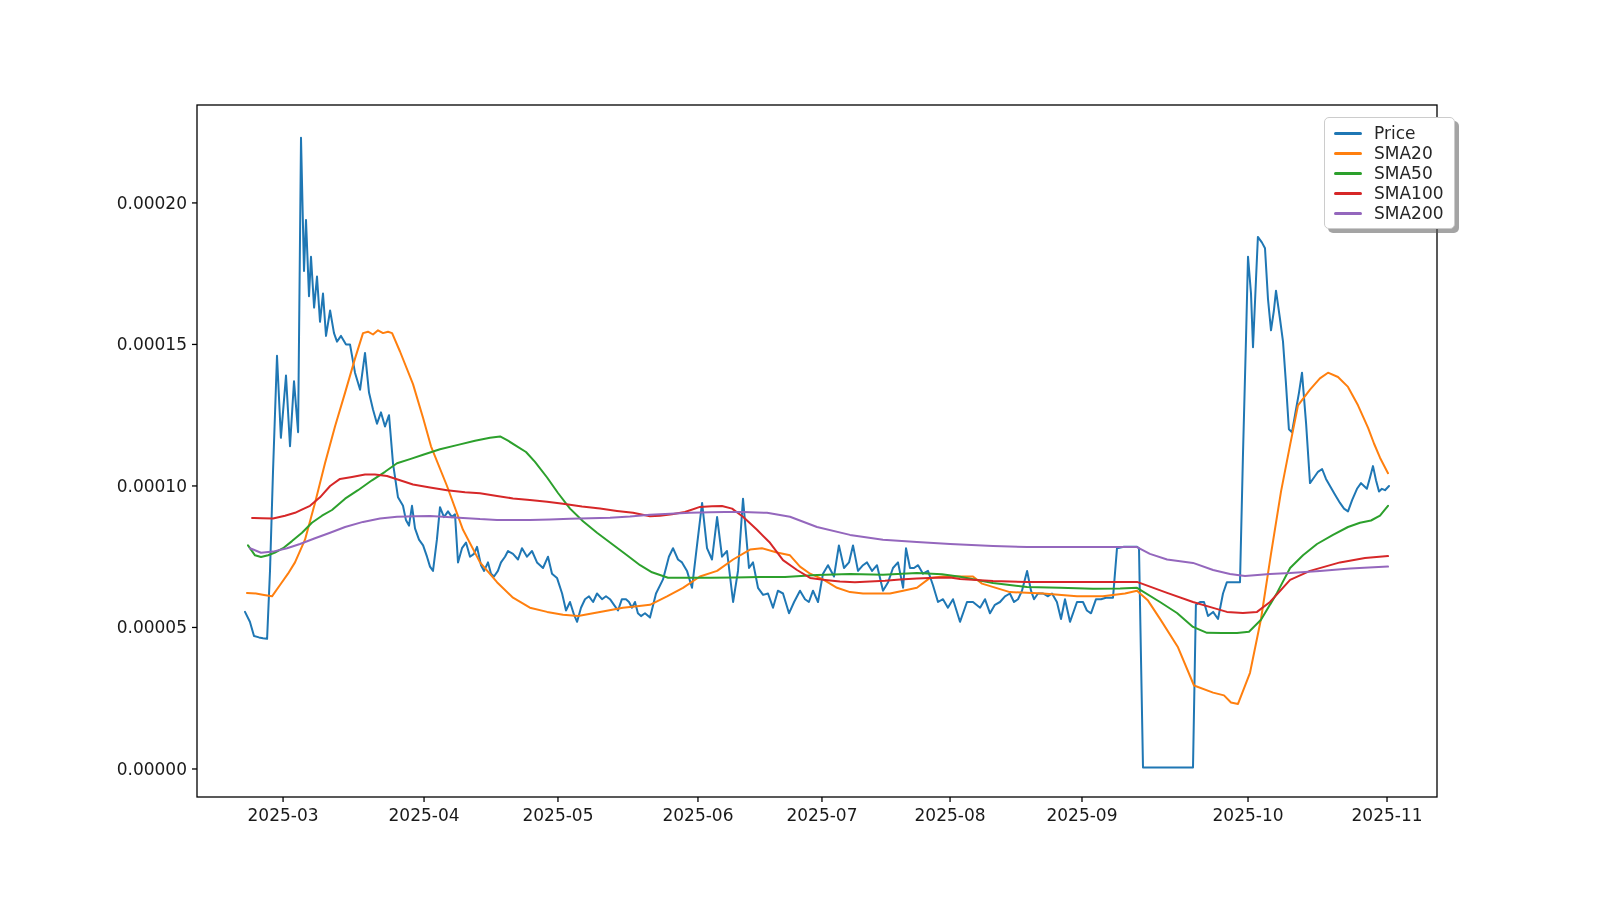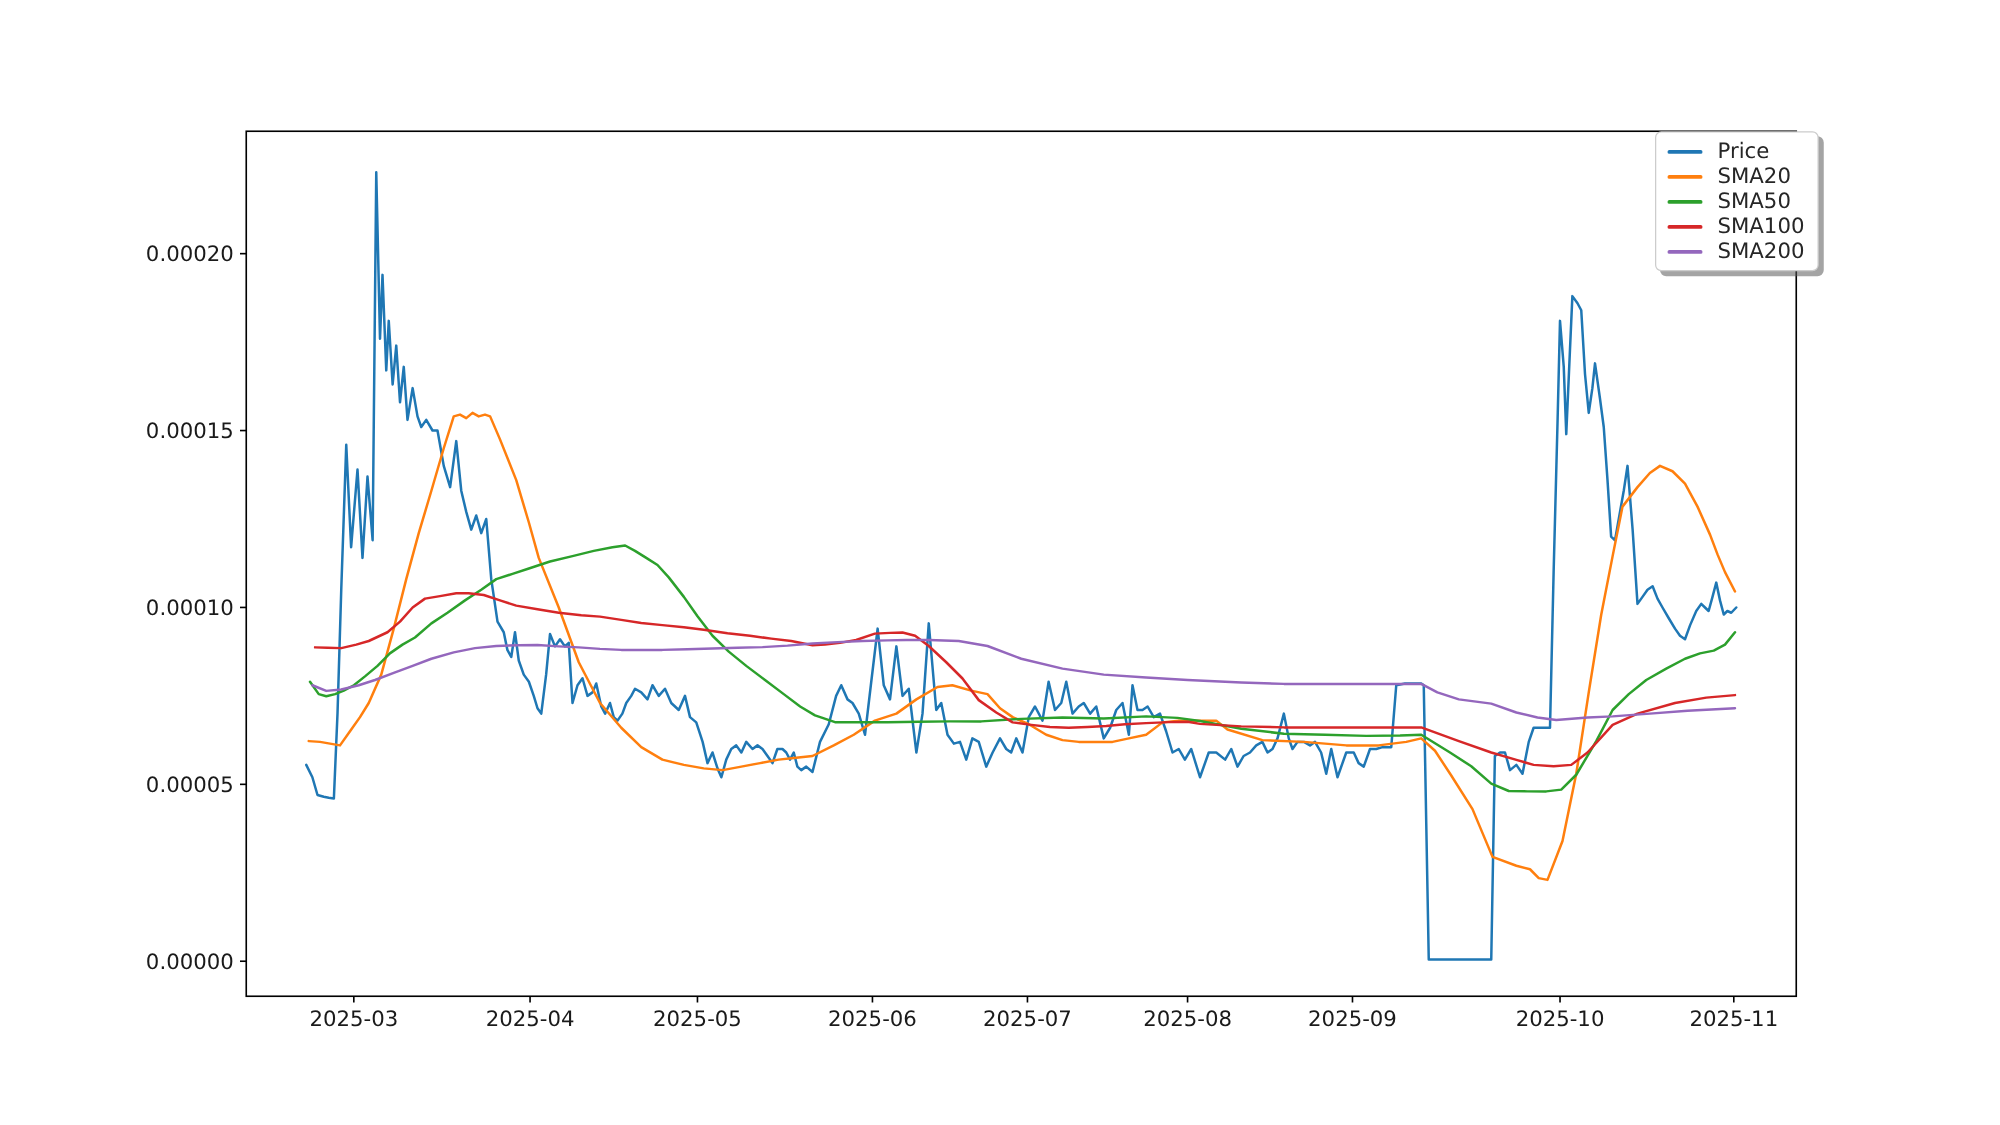--- a/index.html
+++ b/index.html
@@ -82,21 +82,21 @@
         <text class="tick-label" x="187" y="350.4404907975461" text-anchor="end">0.00015</text>
         <line x1="192" y1="202.92719836400823" x2="197" y2="202.92719836400823" stroke="#000000" stroke-width="1.3"></line>
         <text class="tick-label" x="187" y="208.92719836400823" text-anchor="end">0.00020</text>
       </g>
       <polyline points="245.0,611.9 249.9,621.8 254.0,636.0 259.0,637.4 263.0,638.2 267.1,638.8 270.0,570.9 273.0,471.8 277.0,355.8 280.9,437.8 286.0,375.6 290.0,446.3 294.0,381.2 298.1,432.2 301.0,137.8 304.0,270.9 306.0,219.9 309.0,296.3 311.0,256.7 314.1,307.6 317.0,276.5 320.0,321.8 323.0,293.5 326.0,335.9 330.1,310.5 334.0,333.1 337.0,341.6 341.0,335.9 346.0,344.4 350.0,344.4 355.0,372.7 360.1,389.7 365.0,352.9 369.0,392.6 373.0,409.5 377.0,423.7 381.0,412.4 385.0,426.5 389.0,415.2 393.0,463.3 398.0,497.3 403.0,505.8 405.9,519.9 409.0,525.6 412.0,505.8 415.0,528.4 419.0,539.7 423.1,545.4 427.0,556.7 430.0,566.6 433.0,570.9 436.9,539.7 440.0,507.2 444.0,517.1 448.0,511.4 451.9,517.1 455.0,514.3 458.0,562.4 462.0,548.2 466.0,542.6 470.0,556.7 474.0,553.9 477.0,546.8 481.0,565.2 484.1,570.9 488.0,562.4 491.0,573.7 494.0,576.5 497.9,570.9 501.0,562.4 505.0,556.7 508.0,551.0 513.0,553.9 518.0,559.5 522.0,548.2 527.0,556.7 532.0,551.0 537.0,562.4 543.0,568.0 548.0,556.7 552.0,573.7 557.0,577.9 562.1,593.5 566.0,610.5 570.0,602.0 574.0,614.7 577.1,621.8 581.0,607.7 585.0,599.2 589.0,596.3 593.1,602.0 597.0,593.5 602.0,599.2 606.0,596.3 610.0,599.2 614.0,604.8 618.0,610.5 621.9,599.2 626.0,599.2 629.0,602.0 632.0,607.7 635.0,602.0 637.9,613.3 641.0,616.1 645.0,613.3 650.0,617.6 656.0,593.5 663.0,579.4 668.9,556.7 673.0,548.2 678.0,559.5 682.0,562.4 687.0,570.9 692.0,587.8 697.0,545.4 702.1,502.9 707.0,548.2 712.0,559.5 717.1,517.1 722.0,556.7 727.0,551.0 733.1,602.0 738.0,570.9 743.0,498.7 749.0,568.0 753.0,562.4 758.0,587.8 763.1,594.9 768.0,593.5 773.0,607.7 777.9,590.7 783.0,593.5 789.0,613.3 794.1,602.0 800.0,590.7 805.0,599.2 808.9,602.0 813.0,590.7 818.0,602.0 823.0,573.7 828.0,565.2 834.0,576.5 838.9,545.4 844.0,568.0 849.0,562.4 853.0,545.4 858.0,570.9 863.0,565.2 867.0,562.4 872.1,570.9 877.0,565.2 883.0,590.7 888.1,582.2 893.0,568.0 898.0,562.4 903.1,587.8 906.0,548.2 910.0,568.0 914.0,568.0 918.1,565.2 923.0,573.7 928.0,570.9 932.9,585.0 938.0,602.0 943.0,599.2 947.9,607.7 953.0,599.2 960.0,621.8 967.0,602.0 973.0,602.0 980.1,607.7 985.0,599.2 990.0,613.3 994.9,604.8 1000.0,602.0 1005.0,596.3 1009.9,593.5 1014.0,602.0 1018.0,599.2 1022.0,590.7 1027.1,570.9 1031.0,590.7 1034.0,599.2 1038.0,593.5 1043.1,593.5 1048.0,596.3 1052.0,593.5 1056.9,602.0 1061.0,619.0 1065.0,599.2 1070.0,621.8 1077.0,602.0 1083.0,602.0 1086.9,610.5 1091.0,613.3 1096.0,599.2 1101.0,599.2 1106.0,597.7 1113.0,597.7 1117.0,548.2 1124.0,546.8 1131.0,546.8 1137.0,546.8 1139.0,548.2 1141.0,658.6 1143.0,767.6 1149.9,767.6 1164.9,767.6 1179.9,767.6 1193.0,767.6 1195.9,604.8 1200.0,602.0 1204.0,602.0 1208.0,616.1 1213.1,611.9 1218.0,619.0 1223.0,593.5 1226.9,582.2 1233.0,582.2 1240.0,582.2 1242.9,457.7 1246.0,338.8 1248.0,256.7 1251.0,293.5 1253.0,347.3 1256.0,279.3 1257.9,236.9 1262.0,242.6 1265.0,248.2 1268.0,299.2 1271.0,330.3 1273.9,310.5 1276.0,290.7 1280.0,319.0 1283.0,341.6 1286.0,384.1 1288.9,429.3 1292.0,432.2 1296.0,409.5 1299.0,392.6 1302.0,372.7 1306.1,423.7 1310.0,483.1 1314.0,477.5 1318.0,471.8 1322.1,469.0 1326.0,478.9 1330.0,486.0 1334.9,494.4 1340.0,502.9 1344.0,508.6 1348.0,511.4 1352.1,500.1 1357.0,488.8 1361.0,483.1 1364.0,486.0 1366.9,488.8 1370.0,477.5 1373.0,466.1 1376.0,480.3 1379.0,491.6 1381.9,488.8 1385.0,490.2 1389.0,486.0" fill="none" stroke="#1f77b4" stroke-width="2" stroke-linejoin="round" stroke-linecap="round"></polyline>
       <polyline points="247.0,592.9 256.0,593.5 264.0,594.9 272.0,596.3 280.0,585.0 288.0,573.7 295.0,562.4 305.0,539.7 315.0,502.9 325.0,463.3 335.0,426.5 345.1,392.6 355.0,358.6 363.0,333.1 368.0,331.7 373.0,334.5 378.0,330.3 383.0,333.1 388.0,331.7 392.1,333.1 400.0,351.5 413.0,384.1 423.1,418.0 431.0,446.3 447.0,486.0 463.0,529.8 480.0,562.4 497.0,582.2 513.0,597.7 529.9,607.7 547.1,611.9 563.0,614.7 578.1,616.1 593.1,613.3 608.1,610.5 622.9,607.7 637.0,606.2 650.0,604.8 667.0,596.3 683.0,587.8 699.9,576.5 717.1,570.9 733.1,559.5 750.0,549.6 761.9,548.2 776.9,552.5 790.0,555.3 800.0,566.6 810.1,573.7 823.0,579.4 837.0,587.8 850.0,592.1 863.0,593.5 877.0,593.5 890.0,593.5 903.1,590.7 916.9,587.8 930.0,577.9 943.0,576.5 957.0,576.5 973.0,576.5 982.0,583.6 1009.9,592.1 1043.1,593.5 1077.0,596.3 1102.9,596.3 1125.0,593.5 1137.0,590.7 1148.0,600.6 1161.0,620.4 1178.0,647.3 1194.0,685.5 1213.1,692.6 1224.0,695.4 1231.0,702.5 1238.0,703.9 1250.0,672.8 1261.0,619.0 1271.0,553.9 1281.0,491.6 1290.1,444.9 1298.0,405.3 1310.0,389.7 1319.9,378.4 1328.0,372.7 1338.0,377.0 1348.0,386.9 1358.0,405.3 1368.1,427.9 1374.0,443.5 1380.0,457.7 1388.0,473.2" fill="none" stroke="#ff7f0e" stroke-width="2" stroke-linejoin="round" stroke-linecap="round"></polyline>
       <polyline points="248.0,545.4 255.0,555.3 261.0,557.0 268.1,555.3 275.0,552.5 283.1,548.2 292.0,541.1 302.0,532.7 311.9,522.7 322.0,515.7 332.0,510.0 345.1,498.7 358.0,490.2 372.0,480.3 385.0,471.8 397.0,463.3 410.0,459.1 423.1,454.8 440.0,449.2 458.0,444.9 475.0,440.7 490.0,437.8 500.1,436.4 508.0,440.7 517.0,446.3 526.0,452.0 535.0,461.9 547.1,477.5 558.0,493.0 570.0,508.6 583.0,521.3 597.0,532.7 612.0,544.0 627.0,555.3 640.1,565.2 652.0,572.3 668.0,577.7 684.9,577.7 710.0,577.7 735.0,577.4 760.0,577.1 785.0,577.1 817.0,575.1 850.0,574.0 883.0,574.8 916.9,573.1 942.0,574.3 960.0,576.8 993.0,583.0 1027.1,587.0 1060.0,587.8 1093.0,588.7 1120.1,588.4 1137.0,587.8 1160.0,602.0 1177.0,613.0 1193.0,626.9 1207.0,632.8 1222.0,633.1 1237.0,633.1 1249.0,631.7 1261.0,619.8 1277.0,592.9 1290.1,568.0 1303.0,555.3 1317.0,544.0 1333.0,534.9 1348.0,527.0 1360.0,522.7 1371.0,520.5 1380.0,515.7 1388.0,505.8" fill="none" stroke="#2ca02c" stroke-width="2" stroke-linejoin="round" stroke-linecap="round"></polyline>
       <polyline points="252.1,517.9 262.0,518.2 273.0,518.5 285.0,515.7 295.0,512.8 310.0,505.8 320.0,497.3 330.1,486.0 340.0,478.9 352.0,476.9 365.0,474.6 374.9,474.6 387.0,476.0 400.0,480.3 413.0,484.5 430.0,487.4 447.0,490.2 465.0,492.2 480.0,493.3 497.0,495.9 513.0,498.4 529.9,500.1 547.1,501.8 563.0,503.8 582.0,506.6 600.0,508.6 617.0,510.9 633.0,512.8 650.0,516.2 660.0,515.7 672.0,514.3 684.9,512.0 699.9,506.9 712.0,506.3 722.0,506.0 732.1,508.6 743.0,516.8 757.0,529.8 770.0,542.8 783.0,560.1 797.0,570.0 810.1,577.9 825.1,579.9 839.9,581.6 854.9,582.2 869.9,581.6 885.0,580.8 900.0,579.4 916.9,578.5 935.0,577.7 950.1,577.4 960.0,579.1 993.0,581.1 1027.1,581.9 1060.0,581.9 1093.0,581.9 1120.1,581.9 1137.0,581.9 1167.1,592.9 1193.0,602.0 1213.1,607.9 1226.9,611.9 1242.9,613.0 1257.0,611.9 1270.0,602.0 1290.1,579.9 1310.0,570.9 1340.0,562.4 1365.0,558.1 1388.0,556.1" fill="none" stroke="#d62728" stroke-width="2" stroke-linejoin="round" stroke-linecap="round"></polyline>
       <polyline points="249.9,548.2 261.0,552.7 273.0,551.6 287.0,548.2 300.0,544.0 315.0,538.3 330.1,532.7 345.1,527.0 363.0,521.9 380.0,518.5 397.0,516.8 415.0,516.2 430.0,516.0 447.0,517.1 463.0,517.9 480.0,519.1 497.0,519.9 515.1,519.9 529.9,519.9 550.0,519.4 570.0,518.8 590.0,518.2 610.0,517.7 630.0,516.5 650.0,514.8 670.1,513.7 690.0,512.8 710.0,512.3 725.0,512.0 743.0,512.0 767.0,512.8 790.0,516.8 817.0,527.0 850.0,534.9 883.0,539.7 916.9,542.0 950.1,544.0 993.0,546.0 1027.1,547.1 1060.0,547.1 1093.0,547.1 1120.1,547.1 1137.0,547.1 1149.9,553.9 1167.1,559.5 1193.0,562.9 1213.1,570.0 1230.0,574.0 1245.0,576.0 1270.0,574.0 1290.1,573.1 1319.9,570.9 1350.0,568.6 1388.0,566.6" fill="none" stroke="#9467bd" stroke-width="2" stroke-linejoin="round" stroke-linecap="round"></polyline>
     </svg>
-  <div class="legend" id="legend" style="left: 1324px; top: 105px; min-width: 103px;">
+  <div class="legend" id="legend" style="left: 1324px; top: 117px; min-width: 103px;">
       <div class="legend-item">
         <span class="legend-swatch" style="background: rgb(31, 119, 180);"></span>
         <span class="legend-label">Price</span>
       </div>
       <div class="legend-item">
         <span class="legend-swatch" style="background: rgb(255, 127, 14);"></span>
         <span class="legend-label">SMA20</span>
       </div>
       <div class="legend-item">
         <span class="legend-swatch" style="background: rgb(44, 160, 44);"></span>

